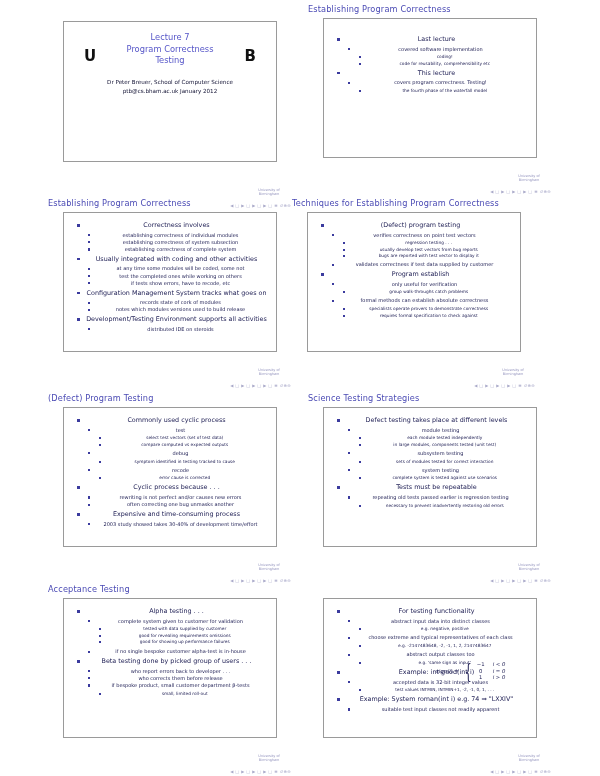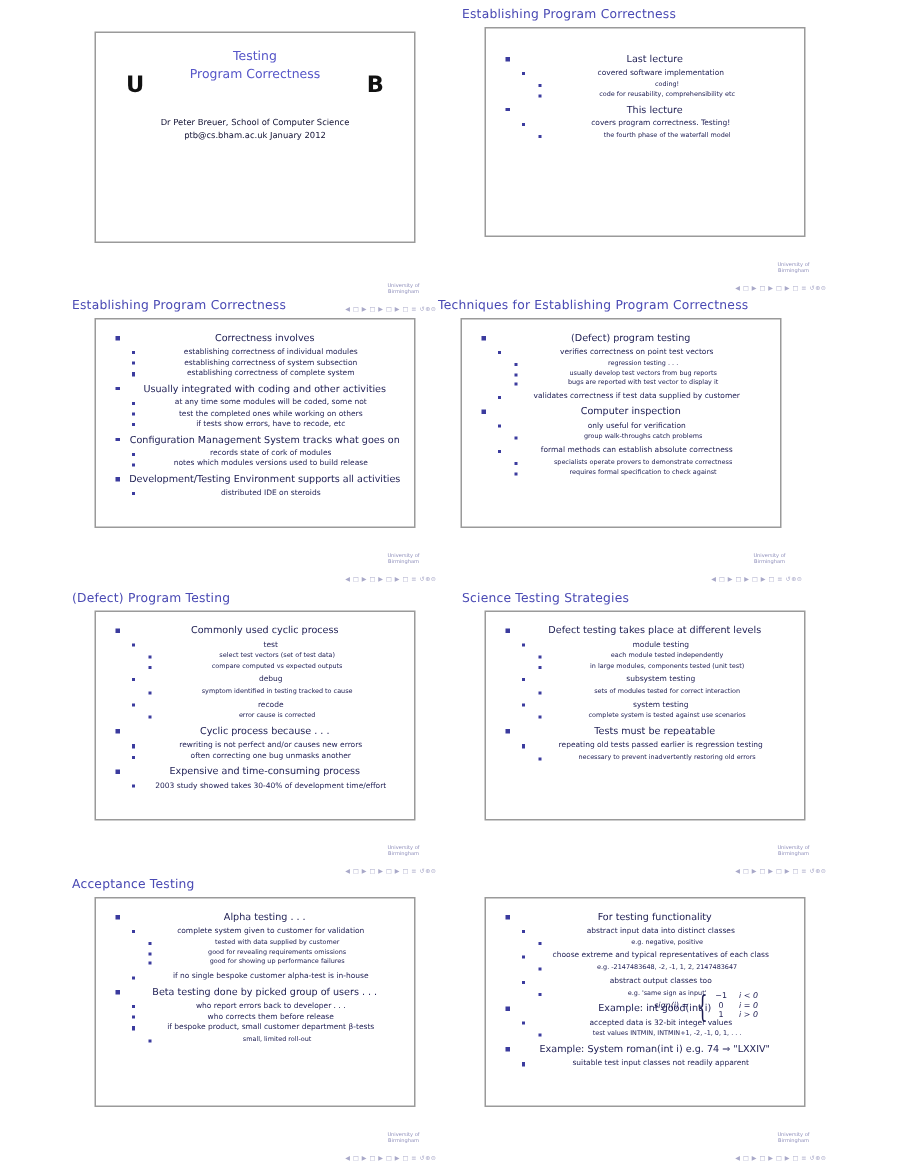--- a/index.html
+++ b/index.html
@@ -184,22 +184,23 @@
 <body>
 
 <div id="page">
     <div class="slide titleslide" style="left: 45px; top: 18px;">
       <div class="slide-title"></div>
       <div class="frame">
         <div class="tslide-inner">
           <div class="tslide-U">U</div>
           <div class="tslide-B">B</div>
           <div class="tslide-heading">
+            <div>Lecture 7</div>
+            <div>Program Correctness</div>
             <div>Testing</div>
-            <div>Program Correctness</div>
           </div>
           <div class="tslide-author">
             <div>Dr Peter Breuer, School of Computer Science</div>
             <div>ptb@cs.bham.ac.uk January 2012</div>
           </div>
         </div>
       </div>
       <div class="footer">
         <div class="uob-logo">
           <div>University of</div>
@@ -337,21 +338,21 @@
                 </li>
                 <li class="b3">
                   <span class="txt">bugs are reported with test vector to display it</span>
                 </li>
               </ul>
               <li class="b2">
                 <span class="txt">validates correctness if test data supplied by customer</span>
               </li>
             </ul>
             <li class="b1">
-              <span class="txt">Computer inspection</span>
+              <span class="txt">Program establish</span>
             </li>
             <ul class="lvl2">
               <li class="b2">
                 <span class="txt">only useful for verification</span>
               </li>
               <ul class="lvl3">
                 <li class="b3">
                   <span class="txt">group walk-throughs catch problems</span>
                 </li>
               </ul>

